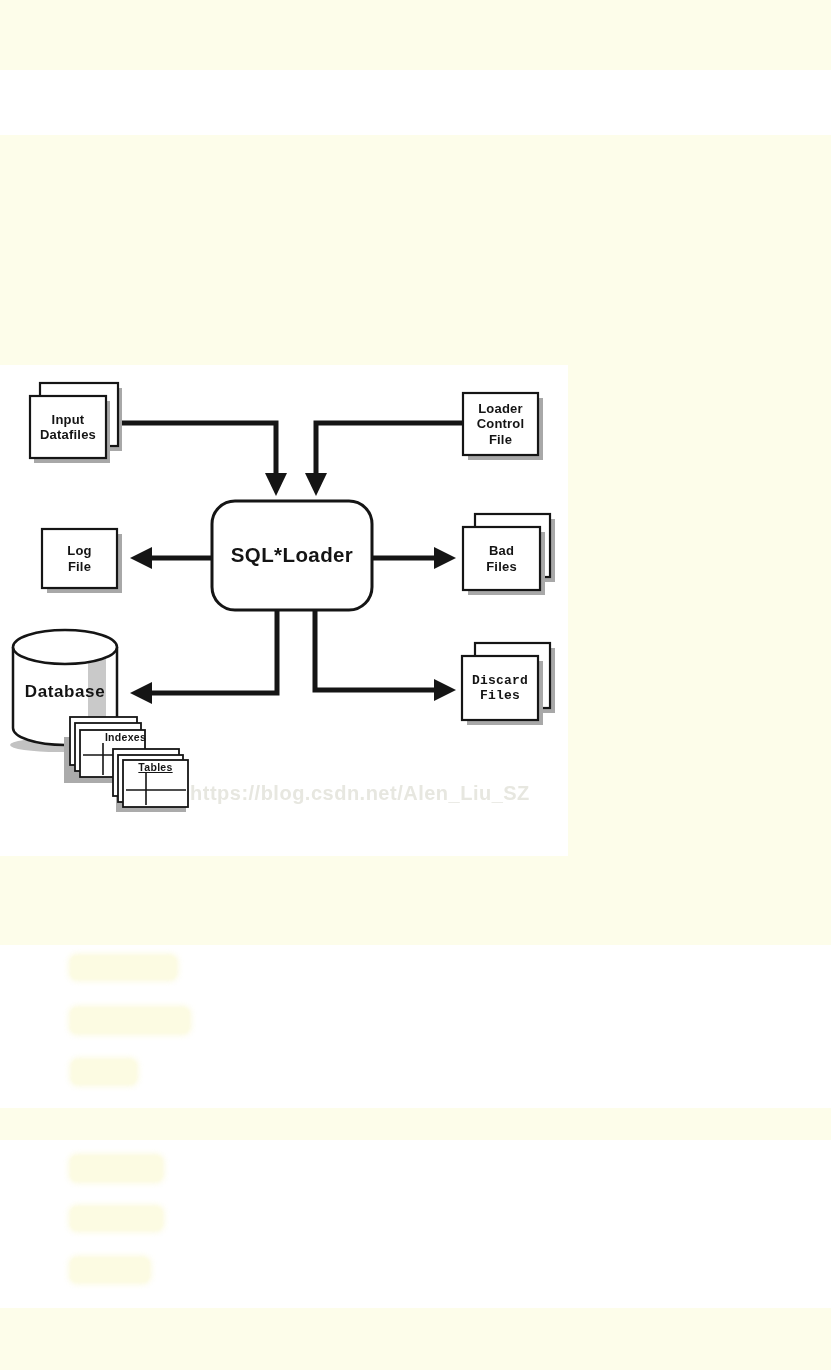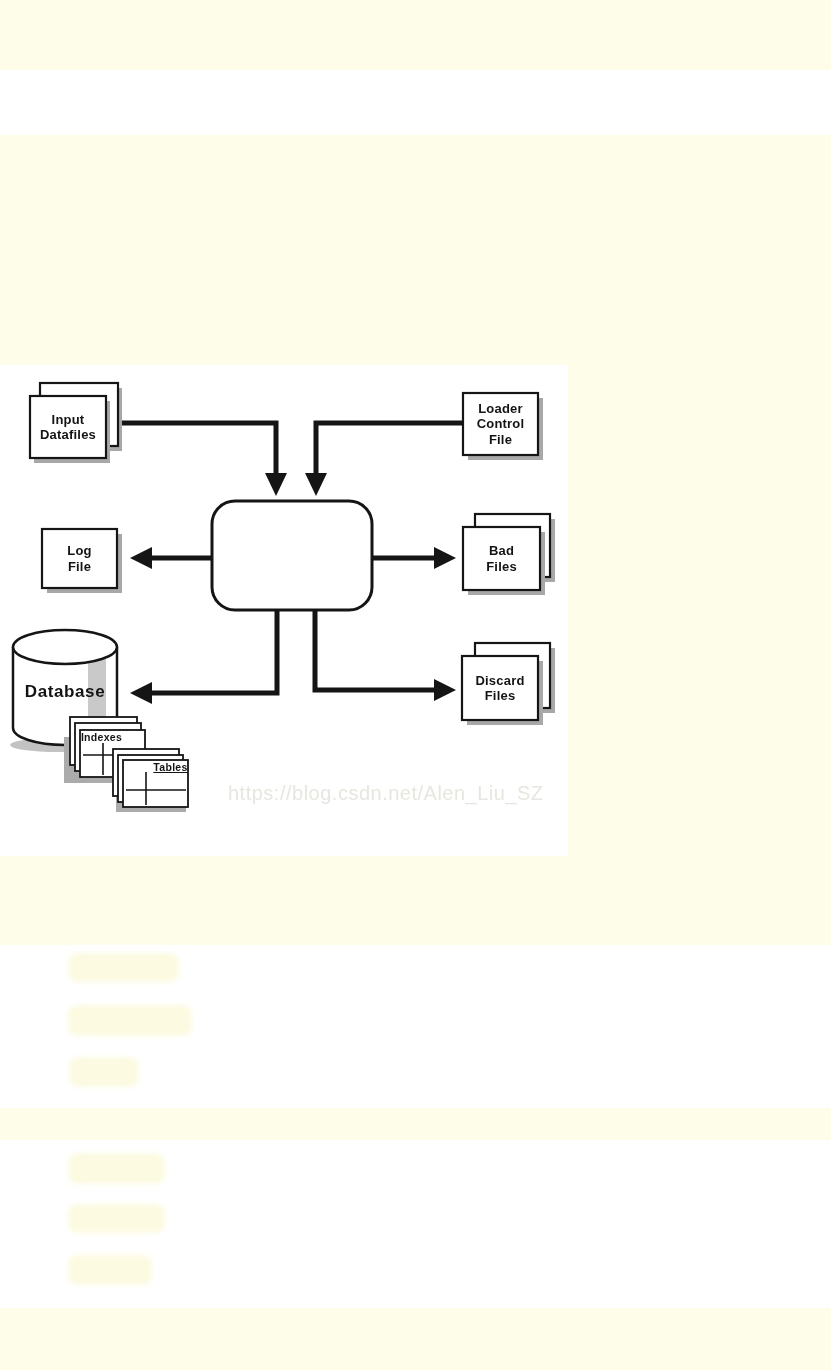--- a/index.html
+++ b/index.html
@@ -16,22 +16,22 @@
   .diagram{position:absolute;left:0;top:365px;width:568px;height:491px;background:#ffffff;}
   .diagram svg{position:absolute;left:0;top:0;}
 
   .lbl{position:absolute;display:flex;align-items:center;justify-content:center;
        text-align:center;font-weight:bold;color:#141414;white-space:pre-line;
        font-size:13px;line-height:1.18;letter-spacing:0.2px;}
   .lbl.sql{font-size:20.5px;letter-spacing:0.4px;}
   .lbl.db{font-size:17px;letter-spacing:0.6px;}
   .lbl.card{font-size:10.5px;font-weight:600;letter-spacing:0.3px;}
   .watermark{position:absolute;left:190px;top:417px;width:378px;height:26px;
-       font-size:20px;font-weight:400;color:#e7e7e0;letter-spacing:0.5px;
-       white-space:nowrap;margin-left:38px;}
+       font-size:20px;font-weight:700;color:#e7e7e0;letter-spacing:0.5px;
+       white-space:nowrap;}
 
   .blob{position:absolute;background:#fcfbe2;border-radius:7px;filter:blur(1.2px);
         box-shadow:0 0 5px 2px rgba(252,251,228,0.95);}
   .blob.p1{left:70px;top:955px;width:107px;height:25px;}
   .blob.p2{left:70px;top:1007px;width:120px;height:27px;}
   .blob.p3{left:71px;top:1059px;width:66px;height:26px;}
   .blob.p4{left:70px;top:1155px;width:93px;height:27px;}
   .blob.p5{left:70px;top:1206px;width:93px;height:25px;}
   .blob.p6{left:70px;top:1257px;width:80px;height:26px;}
 </style>
@@ -127,28 +127,29 @@
         <rect x="123" y="395" width="65" height="47" fill="#ffffff" stroke="#151515" stroke-width="1.8"></rect>
         <path d="M126 425 H186 M146 407 V440" stroke="#151515" stroke-width="1.6" fill="none"></path>
       </g>
     </svg>
 
     <div class="lbl" style="left:30px;top:31px;width:76px;height:62px;">Input
 Datafiles</div>
     <div class="lbl" style="left:463px;top:28px;width:75px;height:62px;">Loader
 Control
 File</div>
+    <div class="lbl sql" style="left:212px;top:136px;width:160px;height:109px;">SQL*Loader</div>
     <div class="lbl" style="left:42px;top:164px;width:75px;height:59px;border-radius:19px;">Log
 File</div>
     <div class="lbl" style="left:463px;top:162px;width:77px;height:63px;border-radius:19px;">Bad
 Files</div>
     <div class="lbl db" style="left:13px;top:317px;width:104px;height:20px;">Database</div>
-    <div class="lbl card" style="left:69px;top:366px;width:65px;height:13px;">Indexes</div>
-    <div class="lbl card" style="left:138px;top:396px;width:65px;height:13px;text-decoration:underline;">Tables</div>
-    <div class="lbl" style="left:462px;top:291px;width:76px;height:64px;">Discard
+    <div class="lbl card" style="left:93px;top:366px;width:65px;height:13px;">Indexes</div>
+    <div class="lbl card" style="left:123px;top:396px;width:65px;height:13px;text-decoration:underline;">Tables</div>
+    <div class="lbl" style="left:462px;top:291px;width:76px;height:64px;font-family:Liberation Mono, monospace;">Discard
 Files</div>
 
     <div class="watermark">https://blog.csdn.net/Alen_Liu_SZ</div>
   </div>
 
   <div class="blob p1"></div>
   <div class="blob p2"></div>
   <div class="blob p3"></div>
   <div class="blob p4"></div>
   <div class="blob p5"></div>

